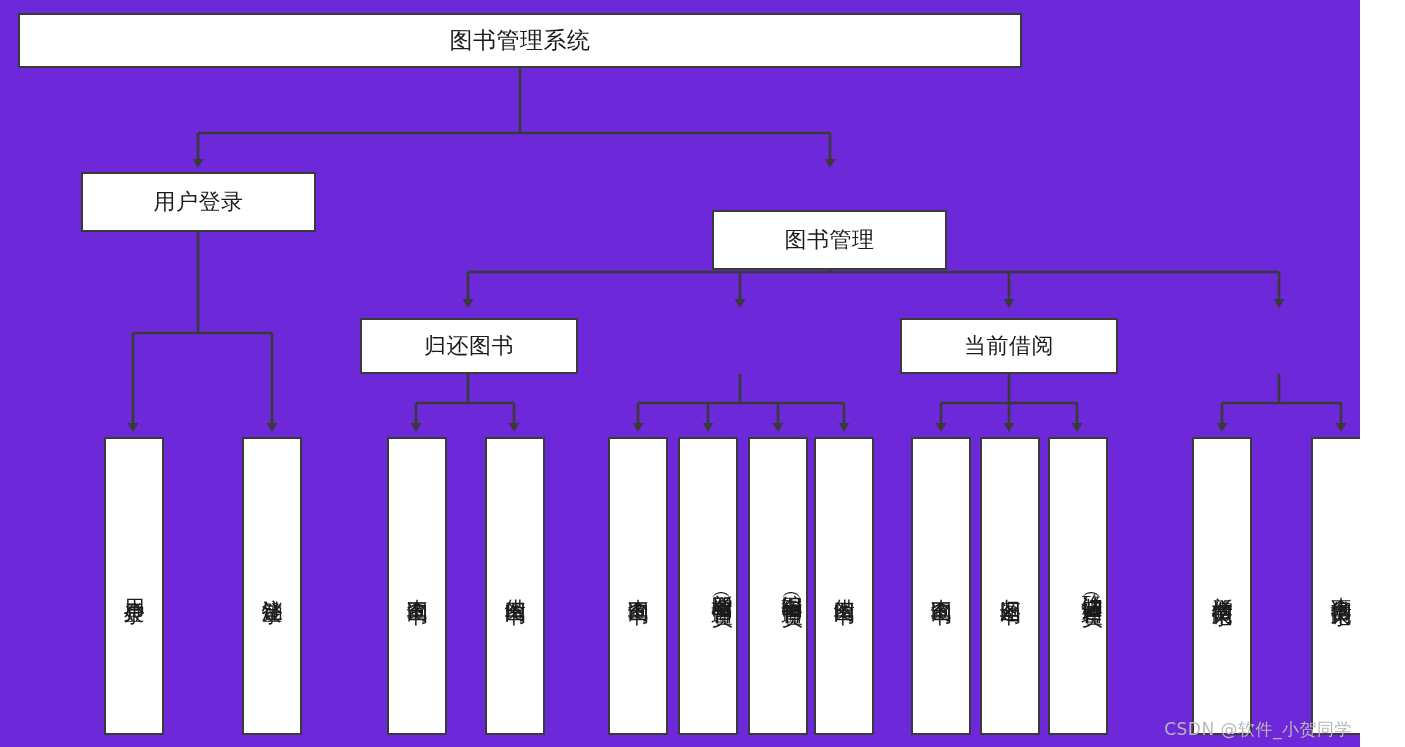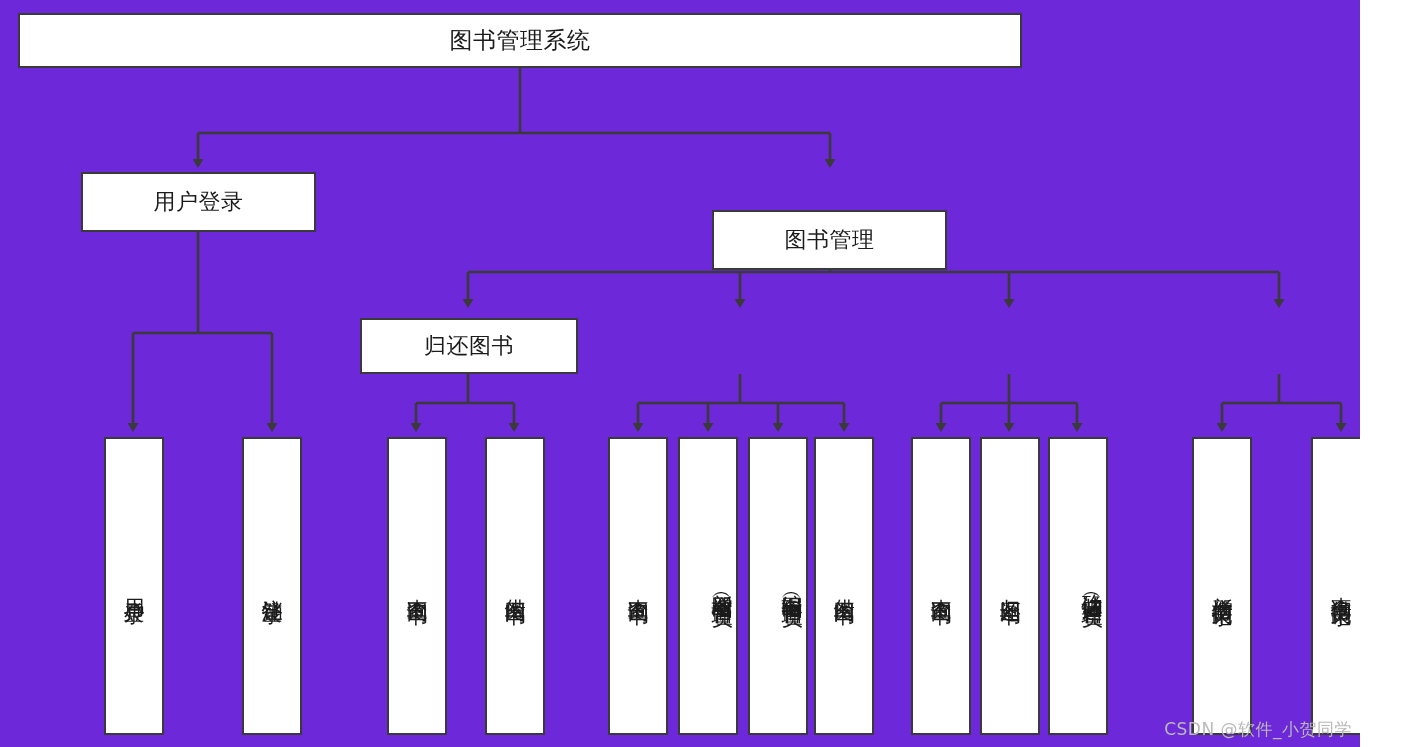--- a/index.html
+++ b/index.html
@@ -121,20 +121,21 @@
       <path d="M1341,403 L1341,424" marker-end="url(#arrow)"></path>
     </g>
   </svg>
 
   <div class="node horiz root" style="left:18px; top:13px; width:1004px; height:55px;">图书管理系统</div>
 
   <div class="node horiz" style="left:81px; top:172px; width:235px; height:60px;">用户登录</div>
   <div class="node horiz" style="left:712px; top:172px; width:235px; height:60px;margin-top:38px;">图书管理</div>
 
   <div class="node horiz" style="left:360px; top:318px; width:218px; height:56px;">归还图书</div>
+  <div class="node horiz" style="left:900px; top:318px; width:218px; height:56px;">当前借阅</div>
 
   <div class="node vert" style="left:104px; top:437px; width:60px; height:298px;">用户登录</div>
   <div class="node vert" style="left:242px; top:437px; width:60px; height:298px;">注销登录</div>
 
   <div class="node vert" style="left:387px; top:437px; width:60px; height:298px;">查询图书</div>
   <div class="node vert" style="left:485px; top:437px; width:60px; height:298px;">借阅图书</div>
 
   <div class="node vert" style="left:608px; top:437px; width:60px; height:298px;">查询图书</div>
   <div class="node vert topalign" style="left:678px; top:437px; width:60px; height:298px;">新增图书（管理员）</div>
   <div class="node vert topalign" style="left:748px; top:437px; width:60px; height:298px;">编辑图书（管理员）</div>

